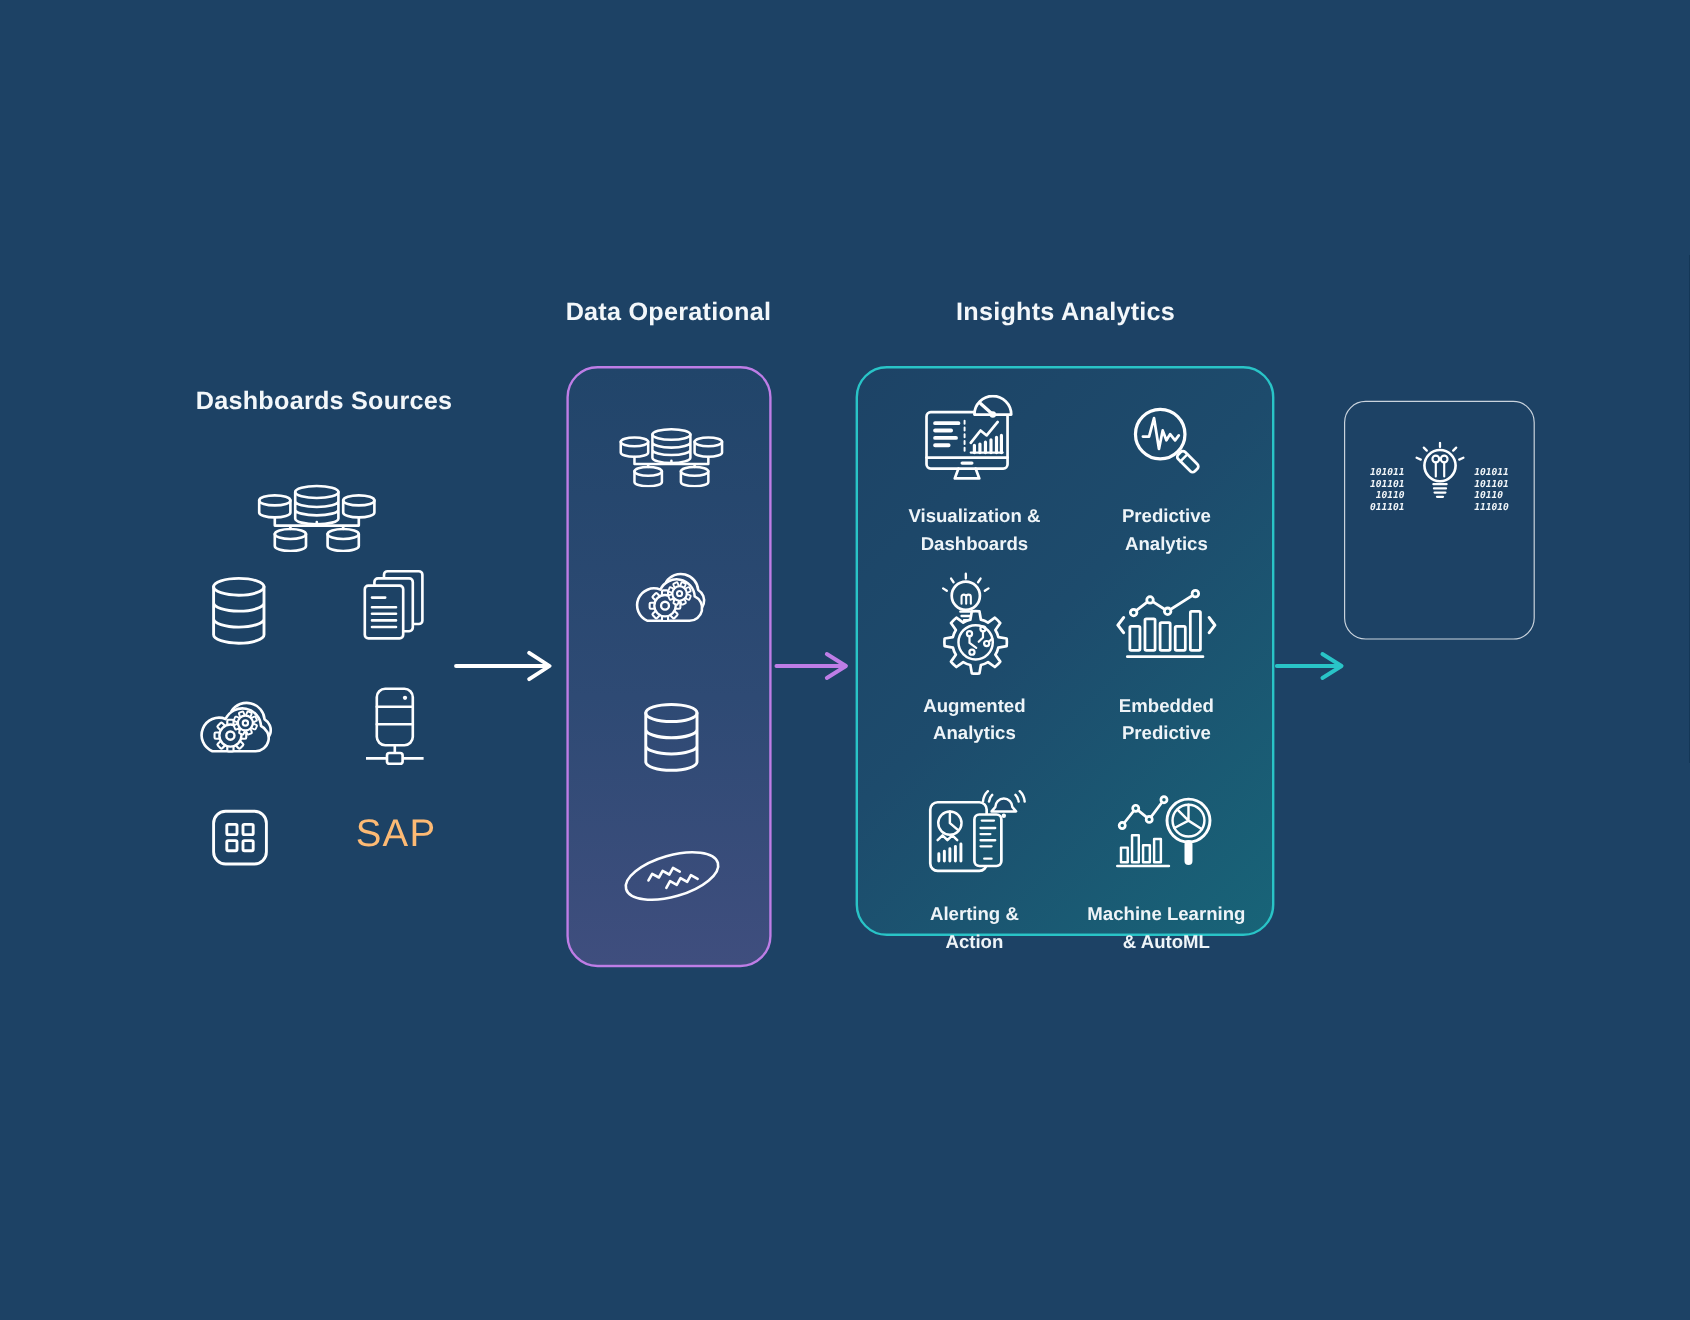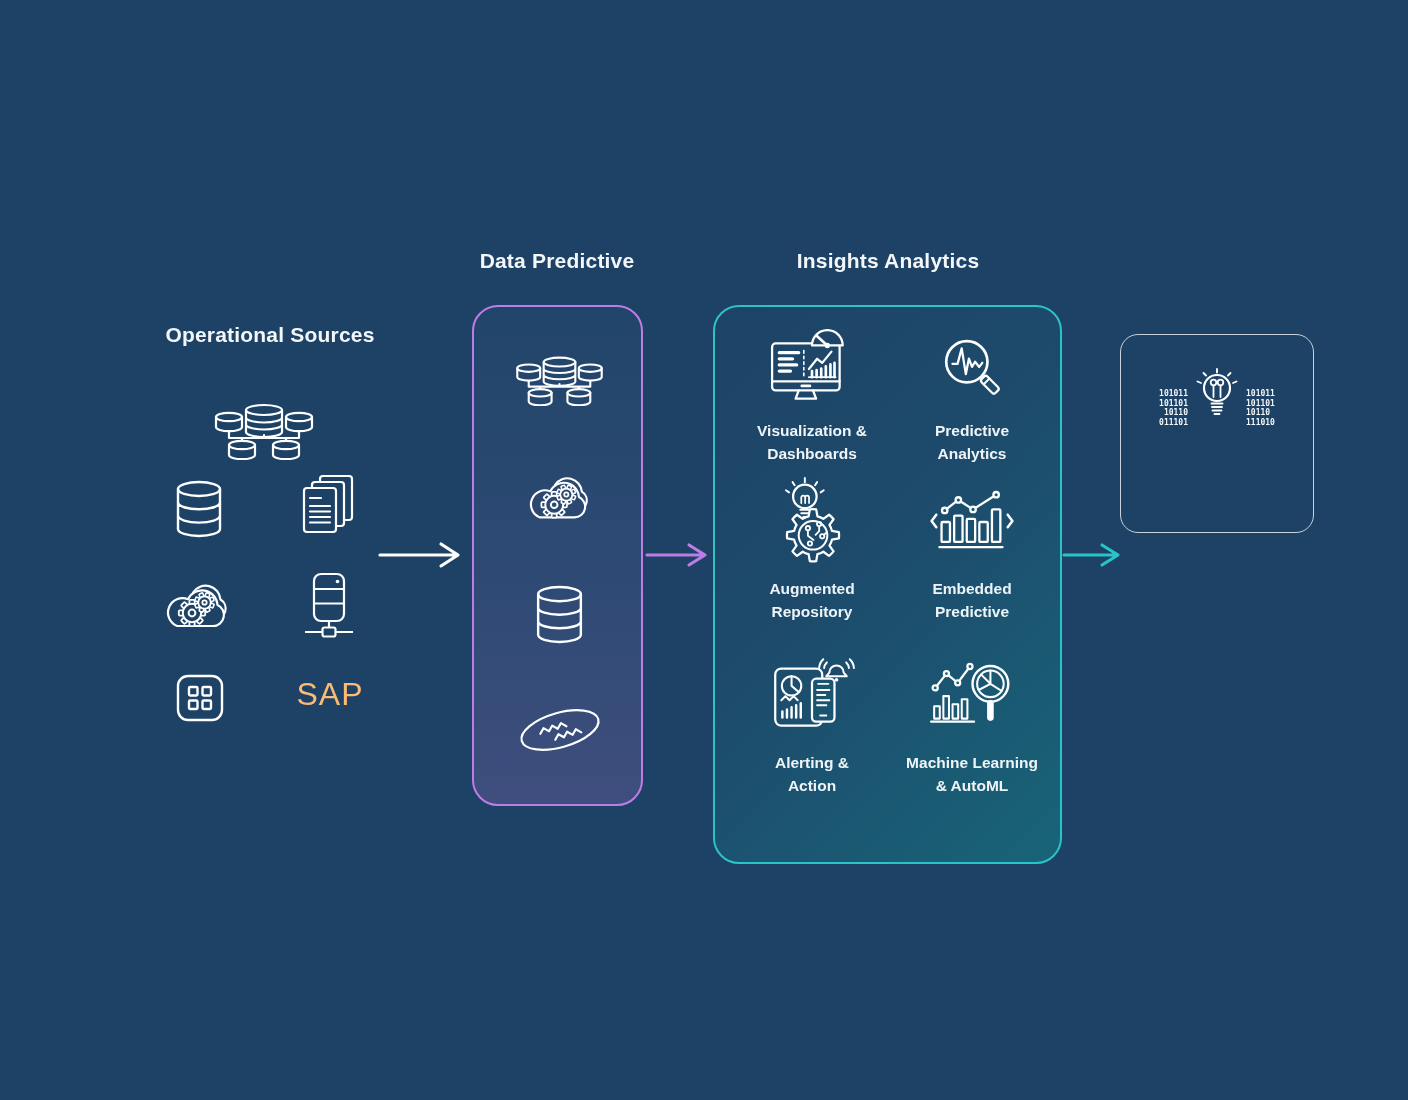--- a/index.html
+++ b/index.html
@@ -5,45 +5,45 @@
   html,body{margin:0;padding:0;background:#10304d;}
   .canvas{position:relative;width:1408px;height:1100px;background:#1d4265;overflow:hidden;
           font-family:"Liberation Sans","DejaVu Sans",sans-serif;}
   .abs{position:absolute;}
   .icon svg{display:block;}
   .section-title{position:absolute;font-weight:700;font-size:21px;line-height:1.2;color:#f3f7fa;
                  text-align:center;letter-spacing:.2px;}
   .panel{position:absolute;border-radius:26px;box-sizing:border-box;}
   .panel.repo{left:472px;top:305px;width:171px;height:501px;border:2.5px solid #be7de6;
               background:linear-gradient(180deg,#21456a 0%,#2e4a74 55%,#3f4e7e 100%);}
-  .panel.mkt{left:713px;top:305px;width:349px;height:559px;border:2.5px solid #29c4c7;
+  .panel.mkt{left:713px;top:305px;width:349px;height:475px;border:2.5px solid #29c4c7;
              background:linear-gradient(135deg,#1d4366 0%,#1d4b6c 45%,#186478 100%);}
   .mkt-item{position:absolute;width:190px;display:flex;flex-direction:column;align-items:center;}
   .icon-box{display:flex;align-items:center;justify-content:center;}
   .mkt-label{font-weight:700;font-size:15.5px;line-height:23px;color:#eef4f8;text-align:center;
              white-space:pre-line;margin-top:4px;}
-  .out-box{position:absolute;left:1120px;width:194px;height:199px;border:1.6px solid #c9d3dd;
-           border-radius:18px;box-sizing:border-box;}
+  .out-box{position:absolute;left:1120px;width:159px;height:199px;border:1.6px solid #c9d3dd;
+           border-radius:18px;box-sizing:border-box;font-style:italic;}
   .out-label{position:absolute;left:0;right:0;top:118px;font-weight:700;font-size:15.5px;
              line-height:23px;color:#eef4f8;text-align:center;white-space:pre-line;}
   .sap{position:absolute;left:280px;top:676px;width:100px;text-align:center;color:#fdba74;
        font-size:32px;font-weight:400;letter-spacing:1px;}
   .binary{font-family:"DejaVu Sans Mono",monospace;font-size:8px;line-height:9.5px;font-weight:700;
           color:#f3f7fa;white-space:pre-line;}
   .binary.left{text-align:right;}
   .binary.right{text-align:left;}
   .insights-icon{position:absolute;left:0;right:0;top:16px;height:96px;display:flex;
                  align-items:center;justify-content:center;gap:3px;}
 </style>
 </head>
 <body>
 
 <div class="canvas">
 
-  <div class="section-title" style="left:120px;top:322px;width:300px;">Operational Sources</div>
+  <div class="section-title" style="left:120px;top:322px;width:300px;">Dashboards Sources</div>
 
   <div class="abs icon" style="left:208px;top:402px;">
     <svg width="112" height="58" viewBox="0 0 110 58" fill="none" stroke="#fdfeff" stroke-width="2.2" stroke-linecap="round" stroke-linejoin="round">
       <path d="M20 29.5 V36 M90 29.5 V36 M20 36 H90 M55 33 V36 M33 36 V38.8 M77 36 V38.8"></path>
       <ellipse cx="55" cy="8" rx="18" ry="5"></ellipse>
         <path d="M37 8 V30 M73 8 V30 M37 30 a18 5 0 0 0 36 0 M37 15.5 a18 5 0 0 0 36 0 M37 22.5 a18 5 0 0 0 36 0"></path>
       <ellipse cx="20" cy="15" rx="13" ry="4.2"></ellipse>
         <path d="M7 15 V25 M33 15 V25 M7 25 a13 4.2 0 0 0 26 0"></path>
       <ellipse cx="90" cy="15" rx="13" ry="4.2"></ellipse>
         <path d="M77 15 V25 M103 15 V25 M77 25 a13 4.2 0 0 0 26 0"></path>
@@ -122,21 +122,21 @@
   </div>
 
   <div class="sap">SAP</div>
 
   <div class="abs icon" style="left:378px;top:541px;">
     <svg width="86" height="28" viewBox="0 0 86 28" fill="none" stroke="#ffffff" stroke-width="3.2" stroke-linecap="round" stroke-linejoin="round">
       <path d="M2 14 H79 M63 3 L80 14 L63 25"></path>
     </svg>
   </div>
 
-  <div class="section-title" style="left:452px;top:248px;width:210px;">Data Predictive</div>
+  <div class="section-title" style="left:452px;top:248px;width:210px;">Data Operational</div>
 
   <div class="panel repo">
     <div class="abs icon" style="left:37px;top:48px;">
       <svg width="97" height="51" viewBox="0 0 110 58" fill="none" stroke="#fdfeff" stroke-width="2.4" stroke-linecap="round" stroke-linejoin="round">
         <path d="M20 29.5 V36 M90 29.5 V36 M20 36 H90 M55 33 V36 M33 36 V38.8 M77 36 V38.8"></path>
         <ellipse cx="55" cy="8" rx="18" ry="5"></ellipse>
           <path d="M37 8 V30 M73 8 V30 M37 30 a18 5 0 0 0 36 0 M37 15.5 a18 5 0 0 0 36 0 M37 22.5 a18 5 0 0 0 36 0"></path>
         <ellipse cx="20" cy="15" rx="13" ry="4.2"></ellipse>
           <path d="M7 15 V25 M33 15 V25 M7 25 a13 4.2 0 0 0 26 0"></path>
         <ellipse cx="90" cy="15" rx="13" ry="4.2"></ellipse>
@@ -250,21 +250,21 @@
           <circle cx="49" cy="59" r="2.1" stroke-width="1.8"></circle>
             <circle cx="37" cy="66" r="2.1" stroke-width="1.8"></circle>
           <path d="M35 53.2 V58.5 L40.5 62.5 M46 49.2 V54 L42.5 57.5 M50.8 57.5 L53.5 55" stroke-width="1.8"></path>
           <circle cx="32" cy="20" r="11.5" fill="#1f4c6b"></circle>
           <path d="M28.5 26.5 V21 a1.9 1.9 0 1 1 3.8 0 V26.5 M32.3 26.5 V21 a1.9 1.9 0 1 1 3.8 0 V26.5" stroke-width="1.7"></path>
           <path d="M27.5 33 H36.5 M28.5 36.5 H35.5 M30.5 40 H33.5" stroke-width="1.9"></path>
           <path d="M32 6 V2 M22 9 L20 6 M42 9 L44 6 M16.5 16 L13.5 14 M47.5 16 L50.5 14" stroke-width="1.9"></path>
         </svg>
       </div>
       <div class="mkt-label">Augmented
-Repository</div>
+Analytics</div>
     </div>
 
     <div class="mkt-item" style="left:162px;top:164px;">
       <div class="icon-box" style="height:102px;">
         <svg width="84" height="70" viewBox="0 0 80 66" fill="none" stroke="#fdfeff" stroke-width="2.2" stroke-linecap="round" stroke-linejoin="round">
           <path d="M6 26 L1.5 32 L6 38 M74 26 L78.5 32 L74 38" stroke-width="2.4"></path>
           <rect x="11" y="33" width="8" height="19" rx="1"></rect>
           <rect x="23" y="27" width="8" height="25" rx="1"></rect>
           <rect x="35" y="30" width="8" height="22" rx="1"></rect>
           <rect x="47" y="33" width="8" height="19" rx="1"></rect>

